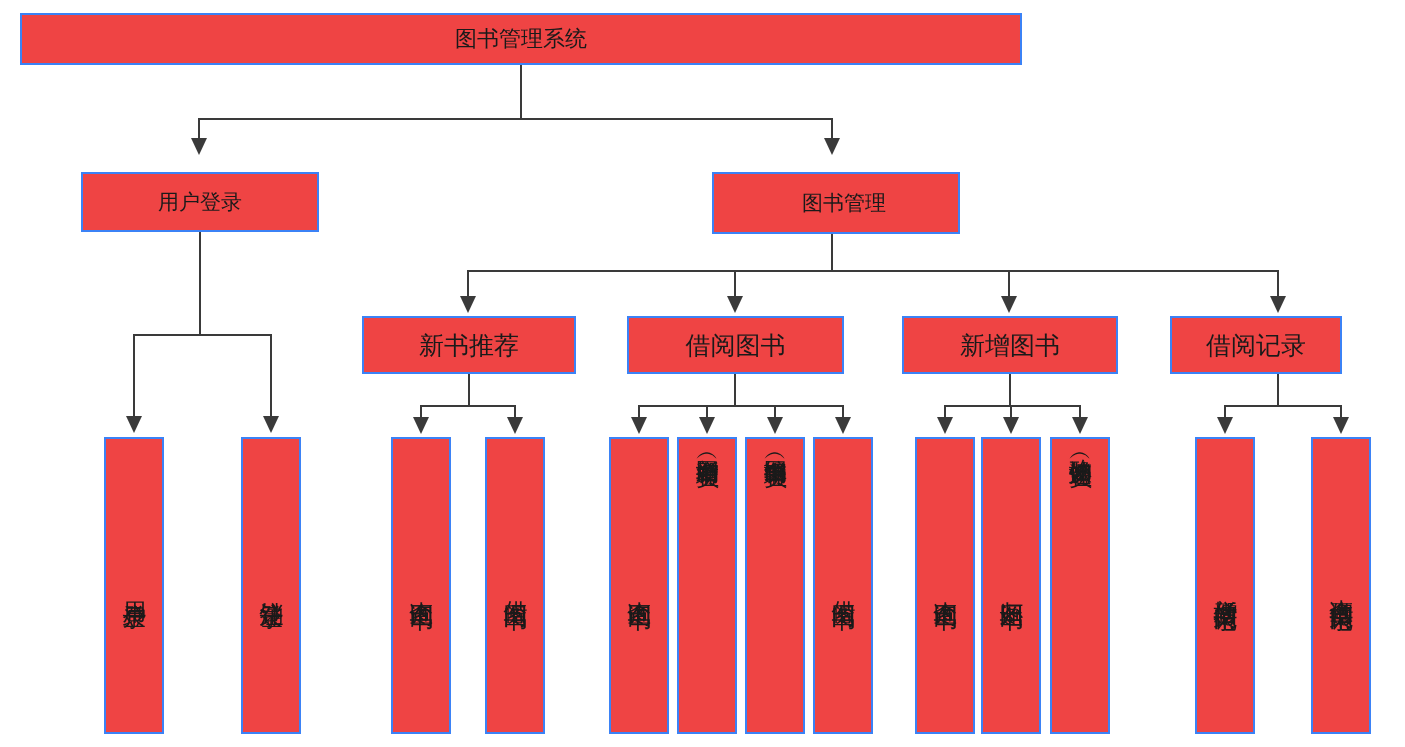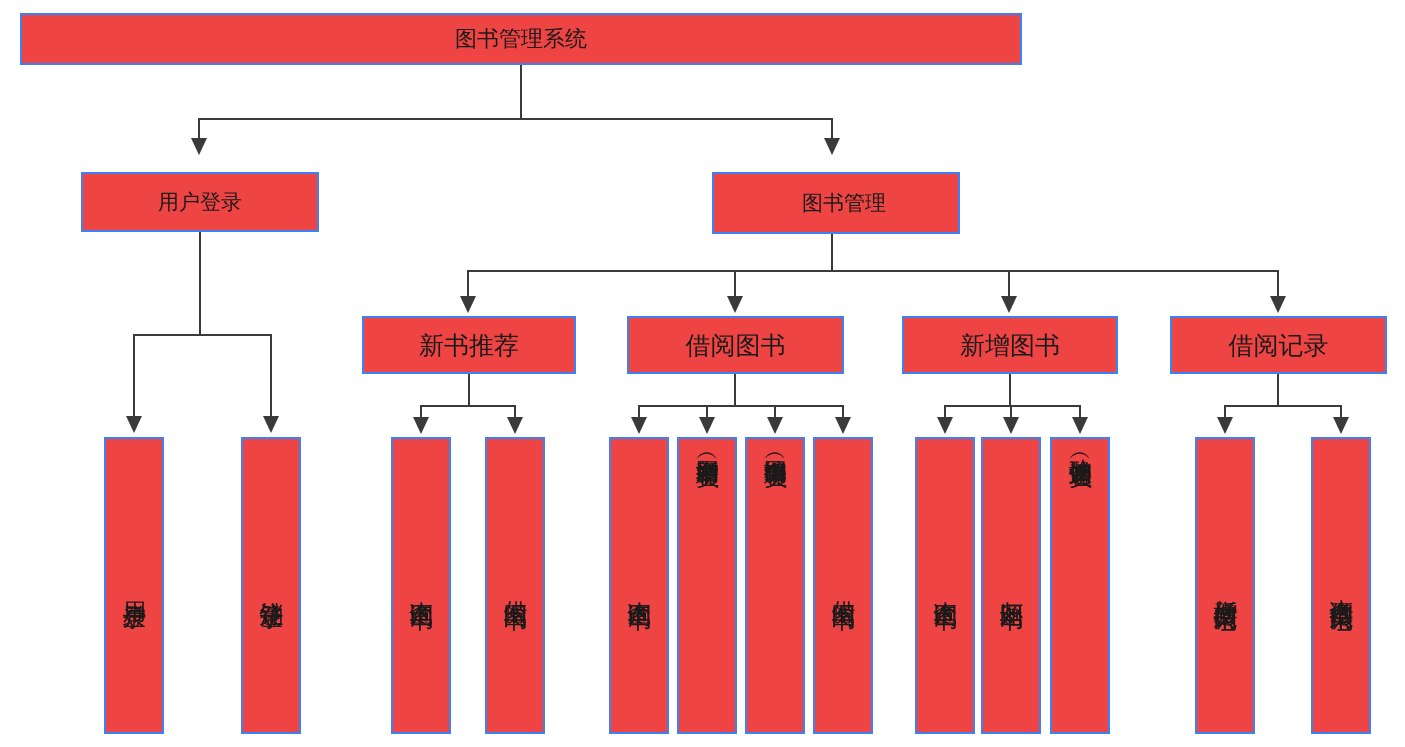--- a/index.html
+++ b/index.html
@@ -157,21 +157,21 @@
 
   <div class="node lvl2" style="left:362px; top:316px; width:214px; height:58px;">
     <span>新书推荐</span>
   </div>
   <div class="node lvl2" style="left:627px; top:316px; width:217px; height:58px;">
     <span>借阅图书</span>
   </div>
   <div class="node lvl2" style="left:902px; top:316px; width:216px; height:58px;">
     <span>新增图书</span>
   </div>
-  <div class="node lvl2" style="left:1170px; top:316px; width:217px; height:58px;">
+  <div class="node lvl2" style="left:1170px; top:316px; width:172px; height:58px;">
     <span>借阅记录</span>
   </div>
 
   <div class="node leaf" style="left:104px; top:437px; width:60px; height:297px;">
     <span>用户登录</span>
   </div>
   <div class="node leaf" style="left:241px; top:437px; width:60px; height:297px;">
     <span>注销登录</span>
   </div>
   <div class="node leaf" style="left:391px; top:437px; width:60px; height:297px;">

